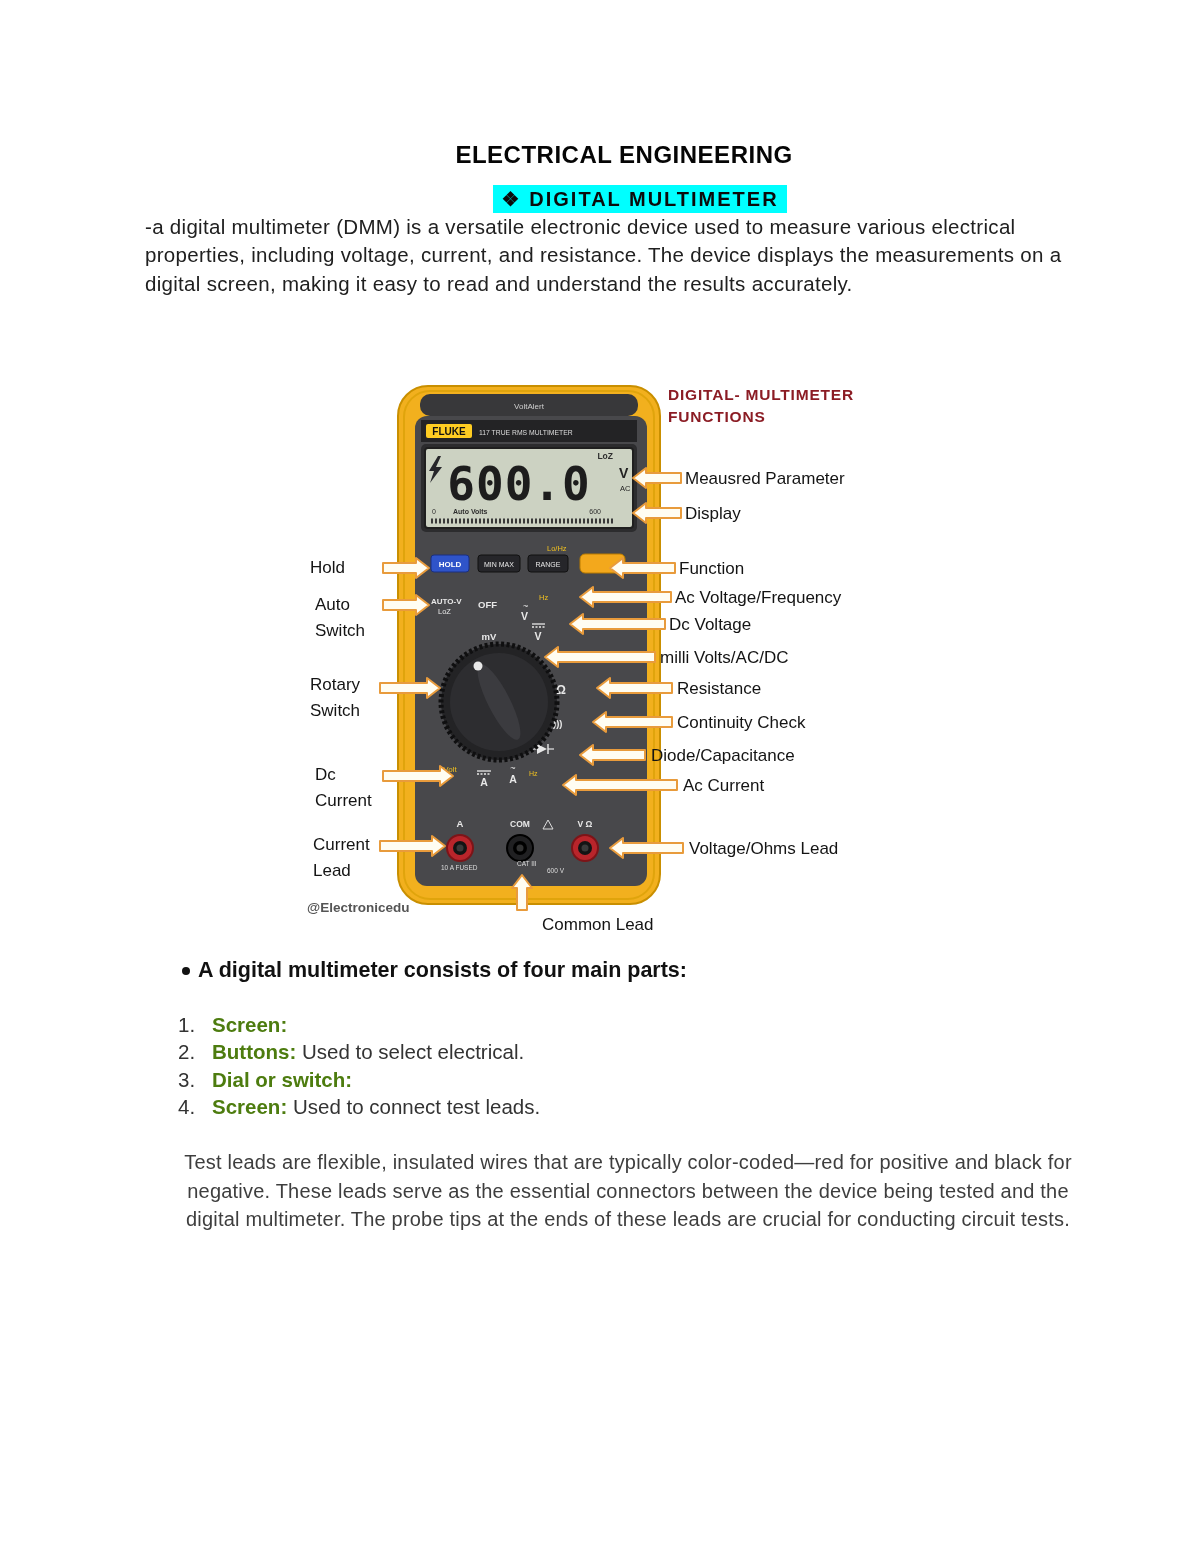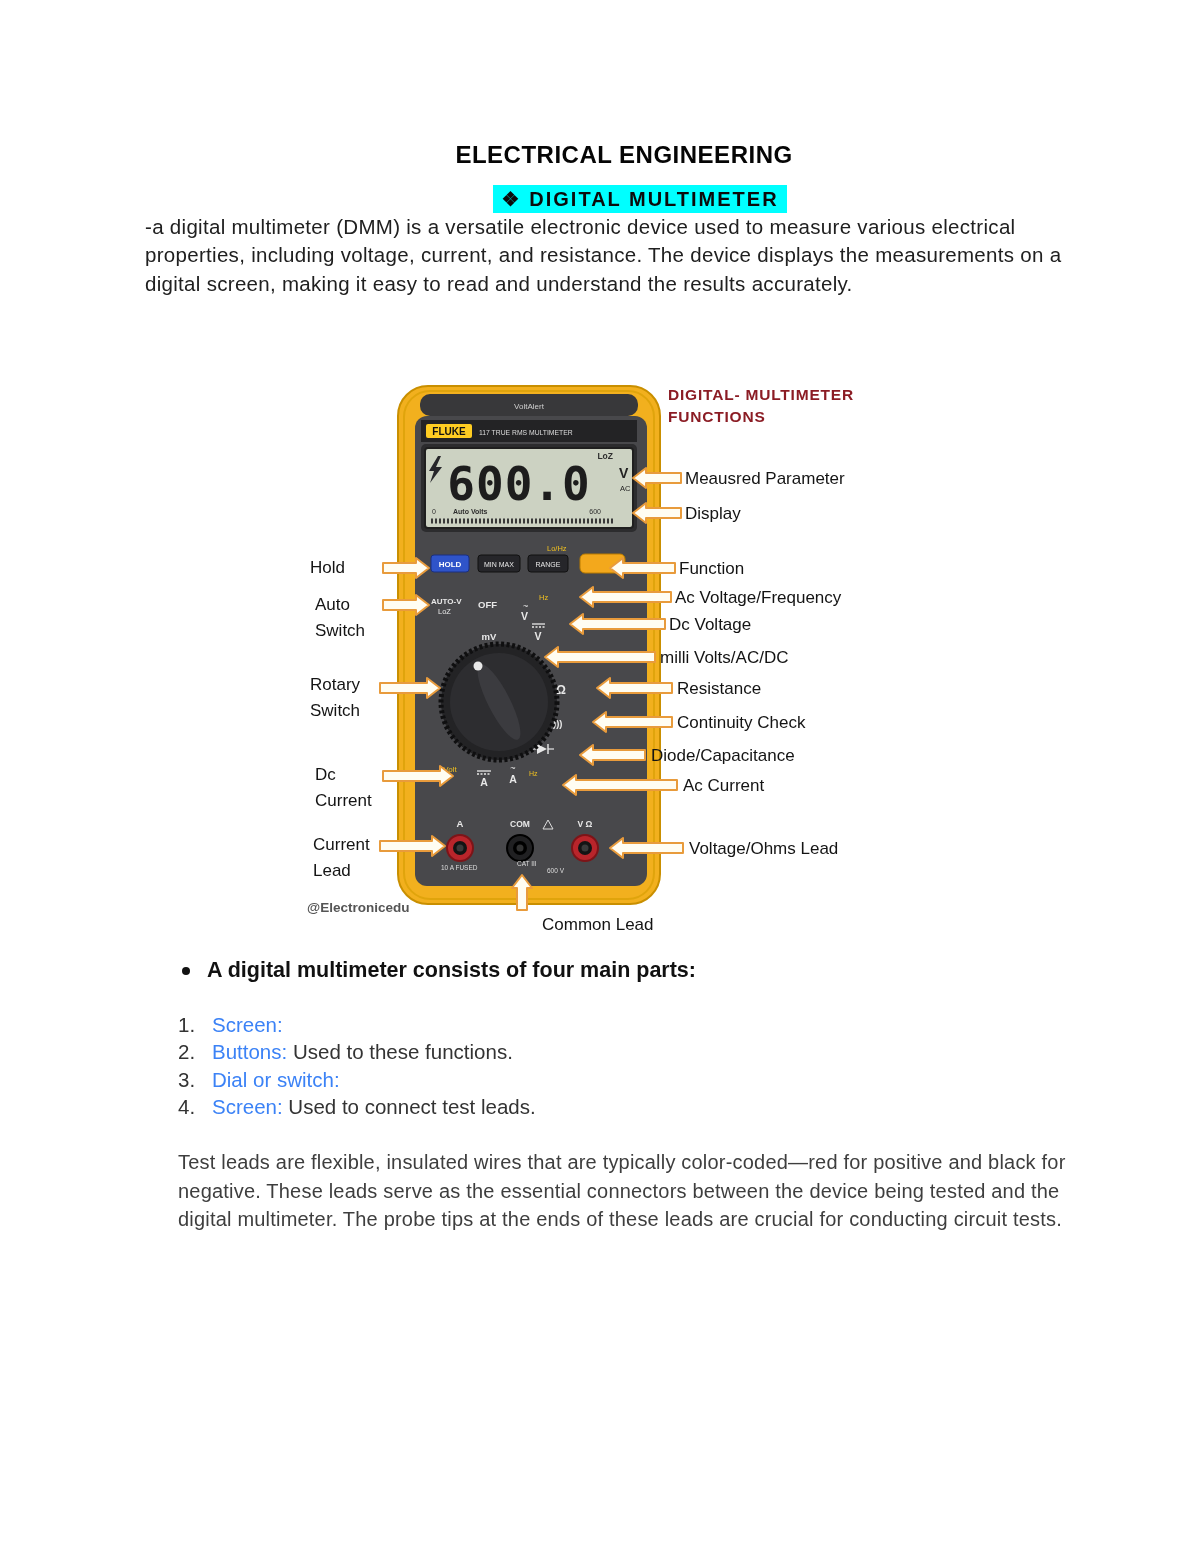--- a/index.html
+++ b/index.html
@@ -23,32 +23,32 @@
   .hl .diamond { margin-right:10px; letter-spacing:0; }
   .para1 {
     position:absolute; top:213px; left:145px; width:918px;
     font-size:20.5px; line-height:28.4px; letter-spacing:0.3px; color:#202020;
   }
   .figure { position:absolute; top:372px; left:295px; width:600px; height:575px; }
   .figure svg { font-family:"Liberation Sans", sans-serif; }
 
   .parts-head {
     position:absolute; top:958px; left:182px;
-    display:flex; align-items:center; gap:17px;
+    display:flex; align-items:center; gap:8px;
     font-size:21.5px; font-weight:700; color:#111;
   }
   .bullet-dot { width:8px; height:8px; border-radius:50%; background:#111; flex:0 0 auto; }
   .parts-list { position:absolute; top:1011px; left:178px; font-size:20.5px; color:#333; }
   .parts-list .row { display:flex; line-height:27.4px; }
   .parts-list .num { width:34px; flex:0 0 auto; }
-  .parts-list .label { font-weight:400; color:#3b82f6; white-space:pre; }
+  .parts-list .label { font-weight:700; color:#4d7c0f; white-space:pre; }
   .parts-list .desc { white-space:pre-wrap; }
   .para2 {
     position:absolute; top:1148px; left:178px; width:900px;
-    font-size:20px; line-height:28.5px; color:#3e3e3e; letter-spacing:0.2px;
+    font-size:20px; line-height:28.5px; color:#3e3e3e; letter-spacing:0.2px;text-align:center;
   }
 
   
   .dtitle { font-size:15.5px; font-weight:700; fill:#8b1c24; letter-spacing:0.8px; }
   .lbl    { font-size:17px; fill:#141414; }
   .arrow  { fill:#fffdf2; stroke:#e89b3c; stroke-width:2; stroke-linejoin:round; }
   .mwhite { fill:#e8e8e8; }
   .myellow{ fill:#f0c020; }
   .digits { font-family:"DejaVu Sans Mono", monospace; font-weight:700; font-size:46px; fill:#1d1d1d; letter-spacing:1px; }
   .lcdsmall { font-size:7px; fill:#2e2e2e; }
@@ -246,21 +246,21 @@
   </div>
 
   <div class="parts-list">
     <div class="row">
       <span class="num">1.</span>
       <span class="label">Screen:</span>
     </div>
     <div class="row">
       <span class="num">2.</span>
       <span class="label">Buttons:</span>
-      <span class="desc"> Used to these functions.</span>
+      <span class="desc"> Used to select electrical.</span>
     </div>
     <div class="row">
       <span class="num">3.</span>
       <span class="label">Dial or switch:</span>
     </div>
     <div class="row">
       <span class="num">4.</span>
       <span class="label">Screen:</span>
       <span class="desc"> Used to connect test leads.</span>
     </div>

